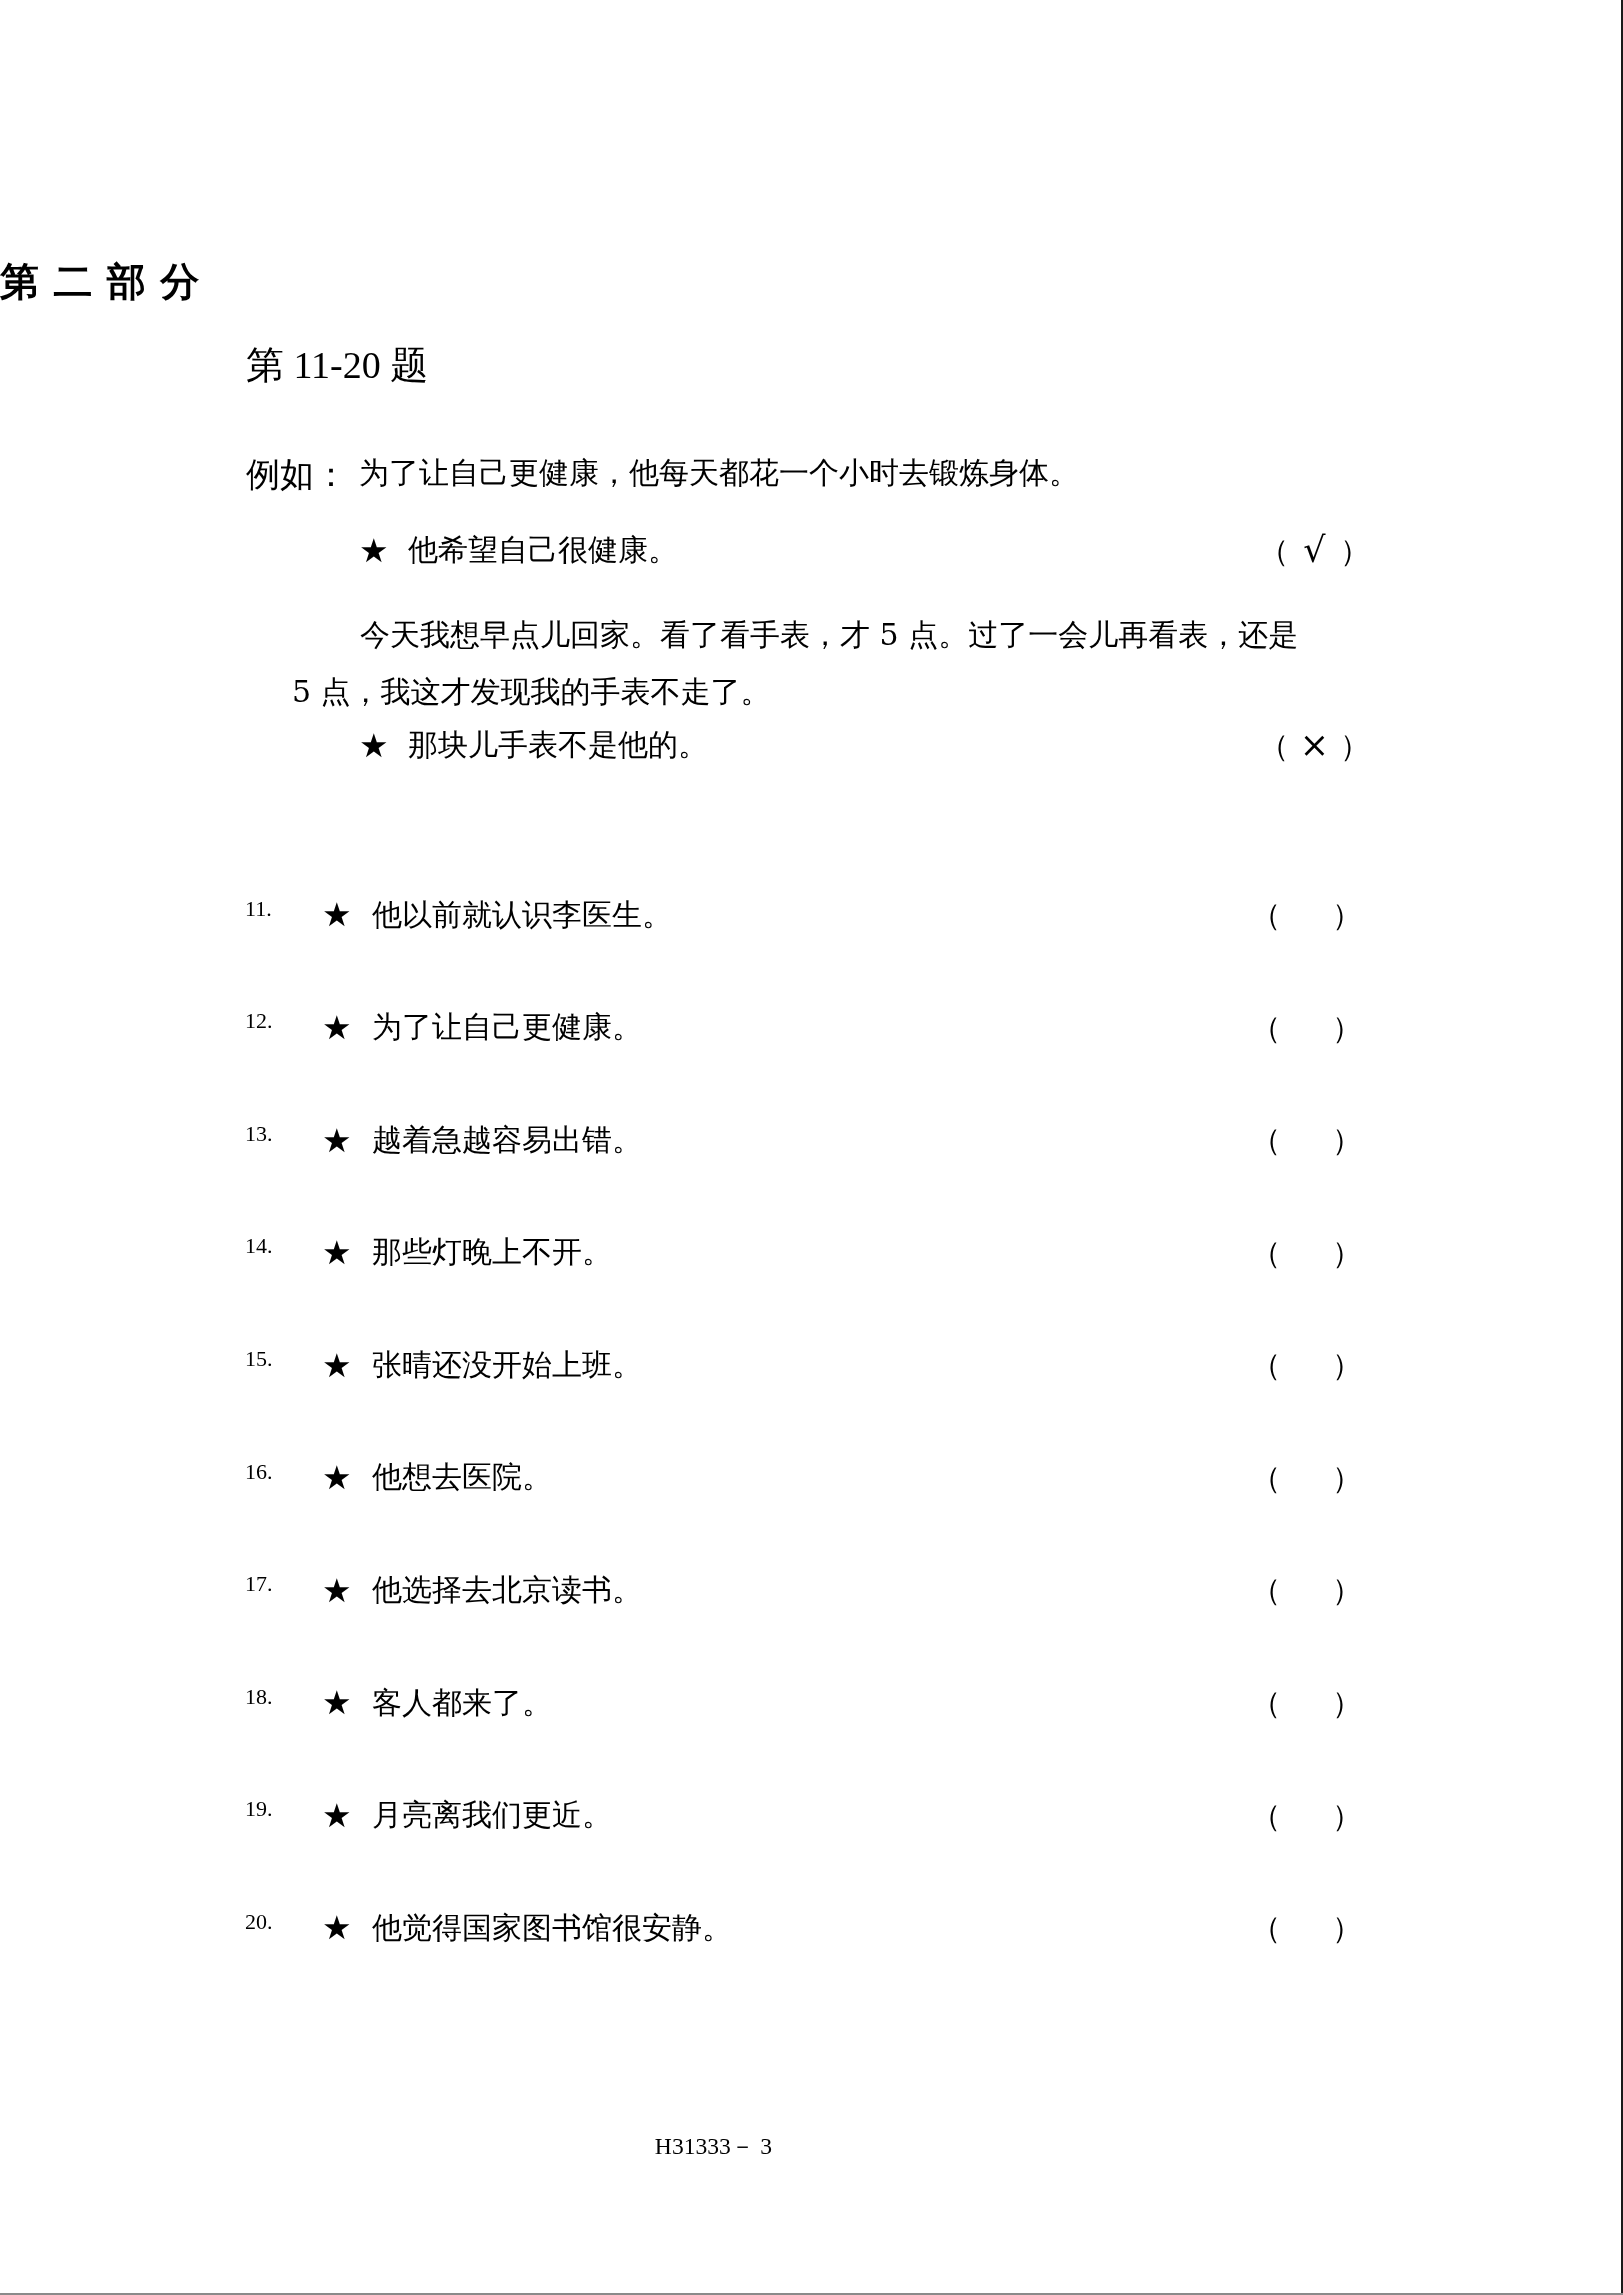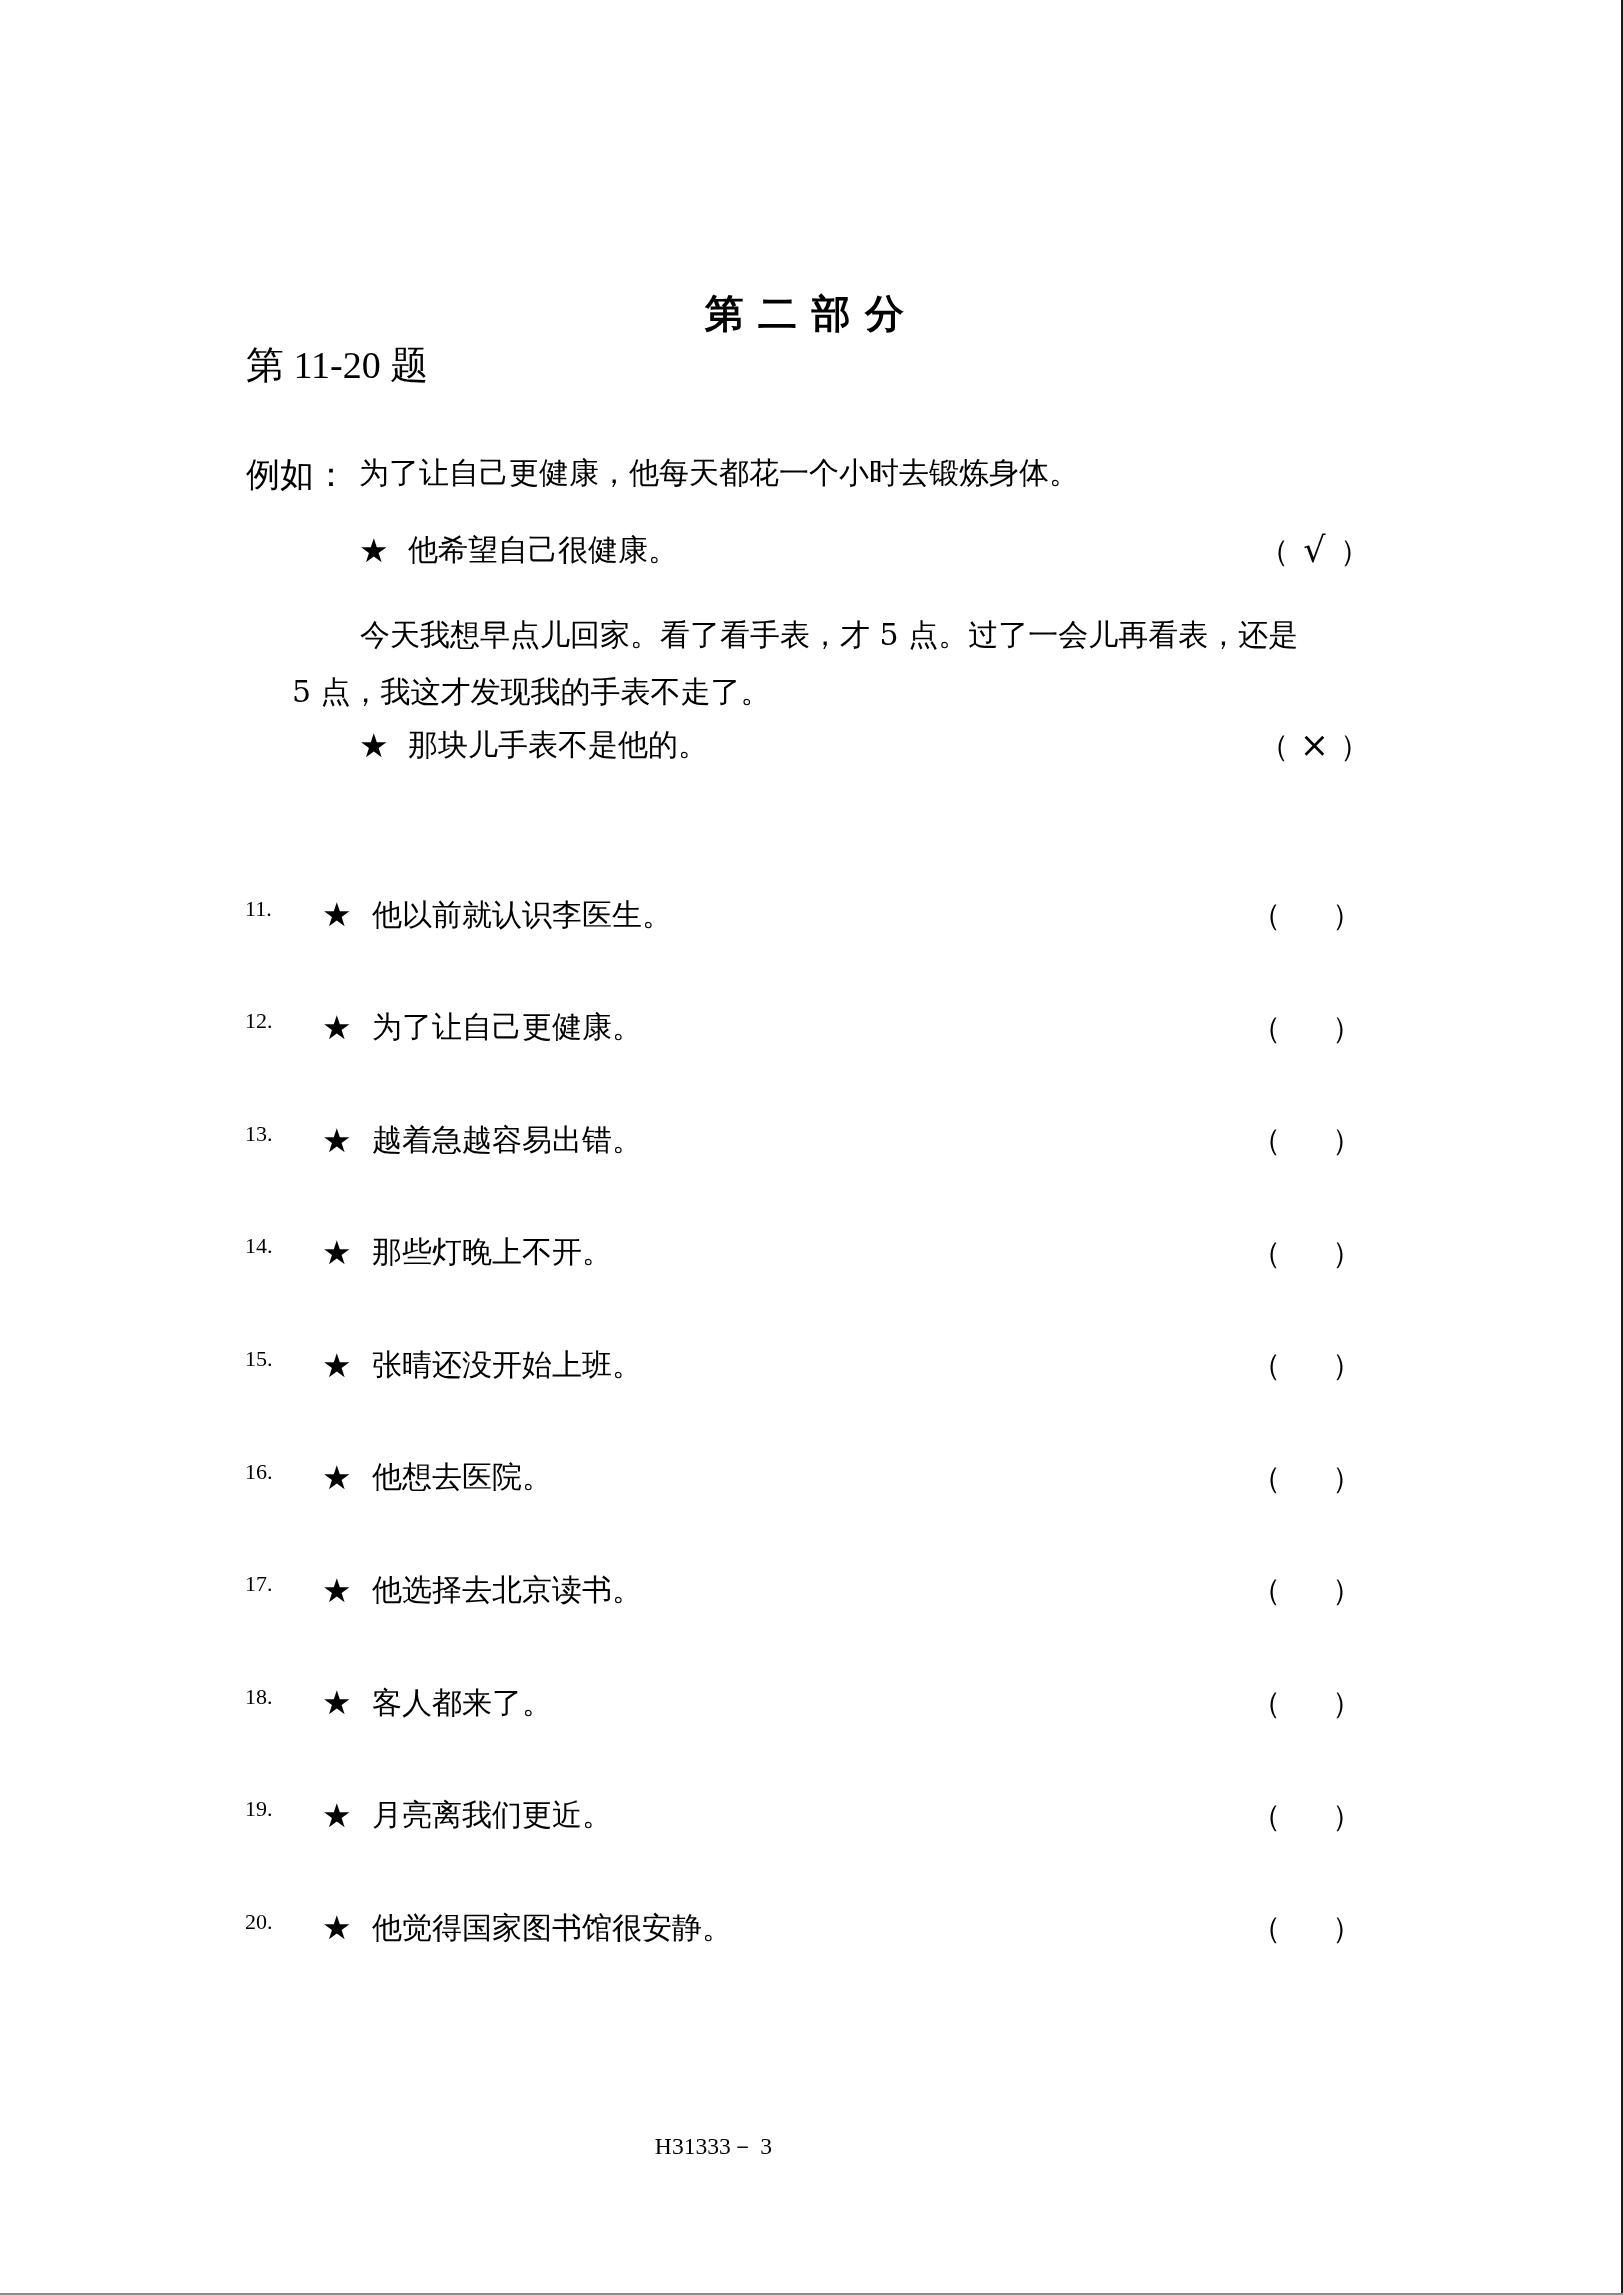--- a/index.html
+++ b/index.html
@@ -3,21 +3,21 @@
 <meta charset="utf-8">
 <style>
   html, body { margin: 0; padding: 0; }
   body {
     width: 1623px; height: 2295px; background: #ffffff; position: relative; overflow: hidden;
     font-family: "DejaVu Serif", "Liberation Serif", serif; color: #000;
   }
   .page-edge-right { position: absolute; top: 0; right: 0; width: 2px; height: 2295px; background: #1a1a1a; }
   .page-edge-bottom { position: absolute; left: 0; bottom: 0; width: 1623px; height: 2px; background: #8a8a8a; }
   .abs { position: absolute; white-space: nowrap; line-height: 1; }
-  .title { left: 0; width: 1623px; text-align: center; top: 262px; font-size: 39px; font-weight: bold; letter-spacing: 14.4px; font-family: "DejaVu Sans", "Liberation Sans", sans-serif; margin-top: 32px; }
+  .title { left: 0; width: 1623px; top: 262px; font-size: 39px; font-weight: bold; letter-spacing: 14.4px; font-family: "DejaVu Sans", "Liberation Sans", sans-serif; }
   .range { left: 246px; top: 346px; font-size: 38px; font-family: "Liberation Serif", "DejaVu Serif", serif; }
   .body-text { font-size: 30px; }
   .ex-label { left: 246px; top: 457px; font-size: 34px; }
   .ex-sentence { left: 359px; top: 458px; text-align: right; }
   .star { font-size: 33px; }
   .paren-box { position: absolute; width: 111px; height: 39px; }
   .paren-l, .paren-r, .mark { position: absolute; top: 0; font-size: 30px; line-height: 39px; }
   .paren-l { left: 0; }
   .paren-r { right: 0; }
   .mark { left: 0; width: 111px; text-align: center; font-size: 35px; }

